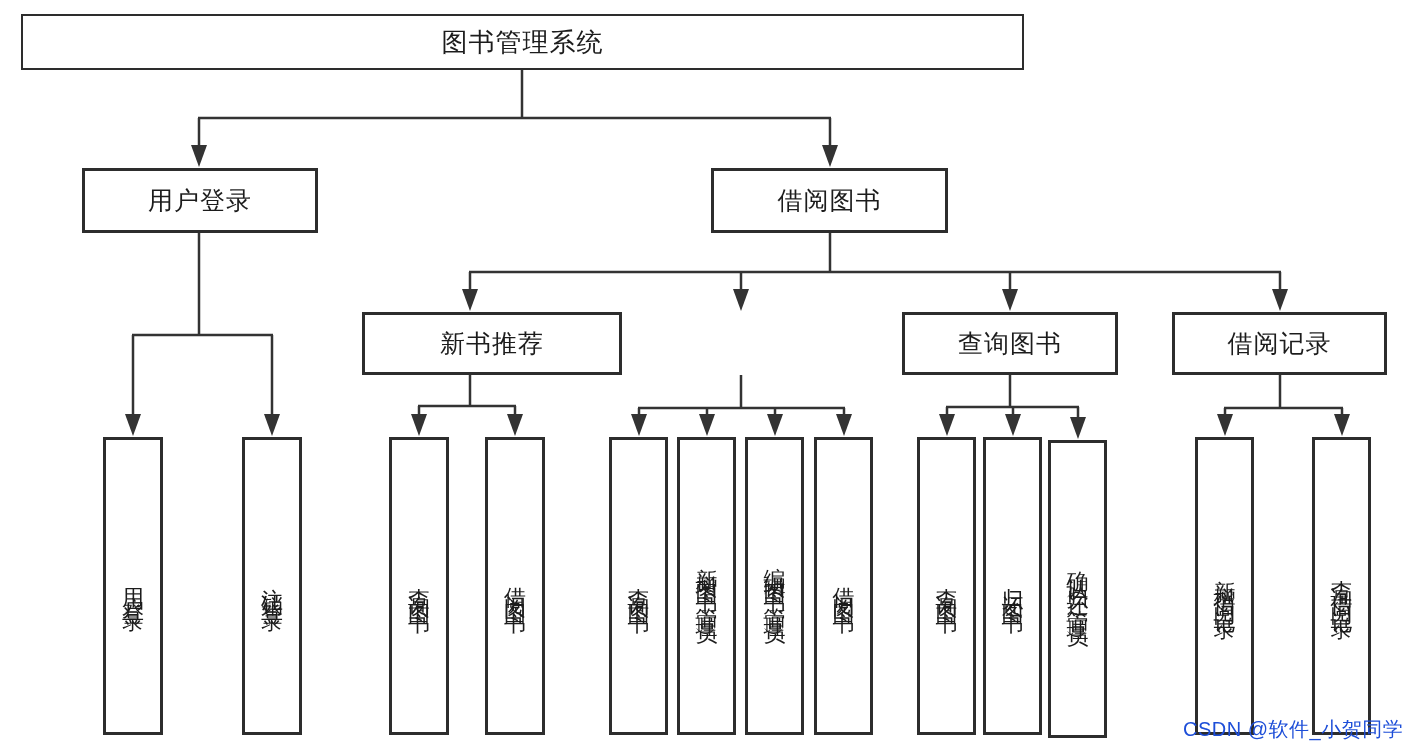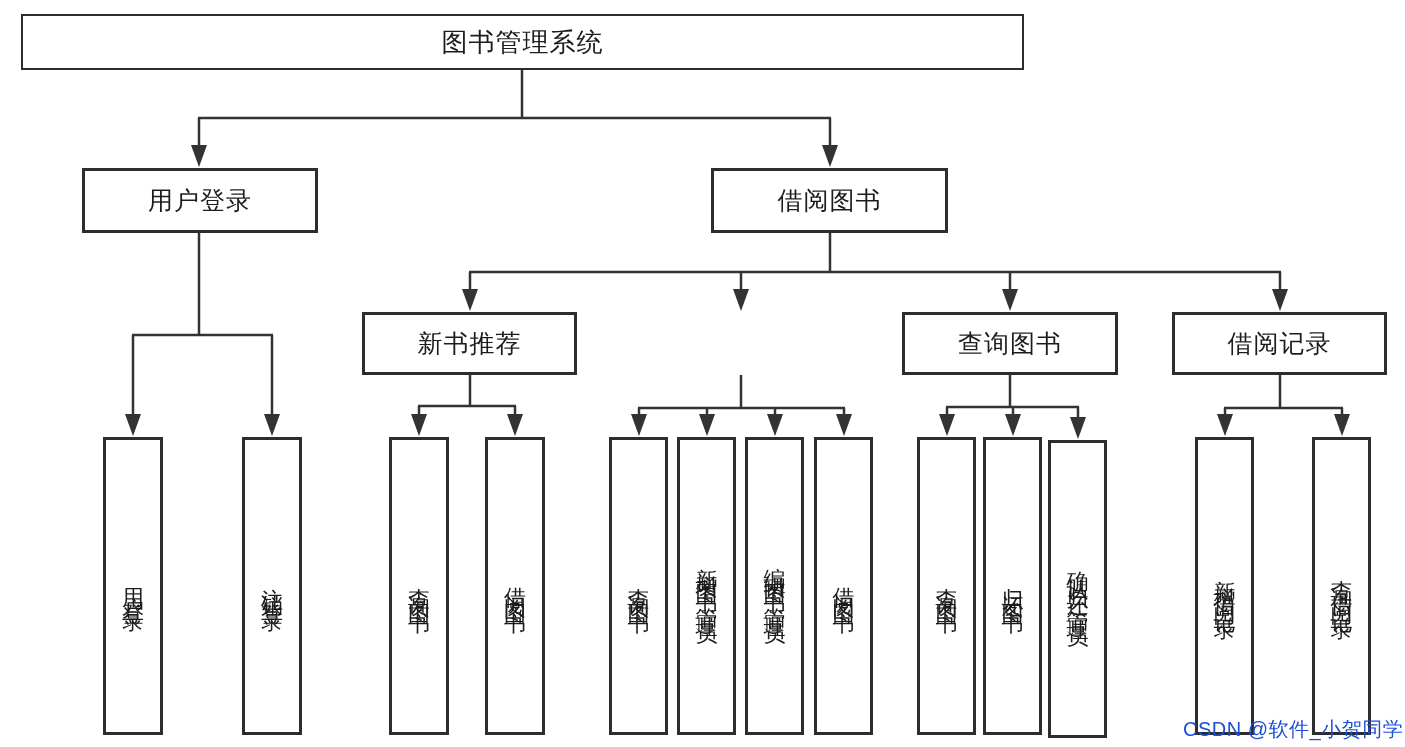--- a/index.html
+++ b/index.html
@@ -124,21 +124,21 @@
     <span>图书管理系统</span>
   </div>
 
   <div class="node hnode" style="left:82px;top:168px;width:236px;height:65px">
     <span>用户登录</span>
   </div>
   <div class="node hnode" style="left:711px;top:168px;width:237px;height:65px">
     <span>借阅图书</span>
   </div>
 
-  <div class="node hnode" style="left:362px;top:312px;width:215px;height:63px">
+  <div class="node hnode" style="left:362px;top:312px;width:260px;height:63px">
     <span>新书推荐</span>
   </div>
   <div class="node hnode" style="left:902px;top:312px;width:216px;height:63px">
     <span>查询图书</span>
   </div>
   <div class="node hnode" style="left:1172px;top:312px;width:215px;height:63px">
     <span>借阅记录</span>
   </div>
 
   <div class="node vnode" style="left:103px;top:437px;width:60px;height:298px">

